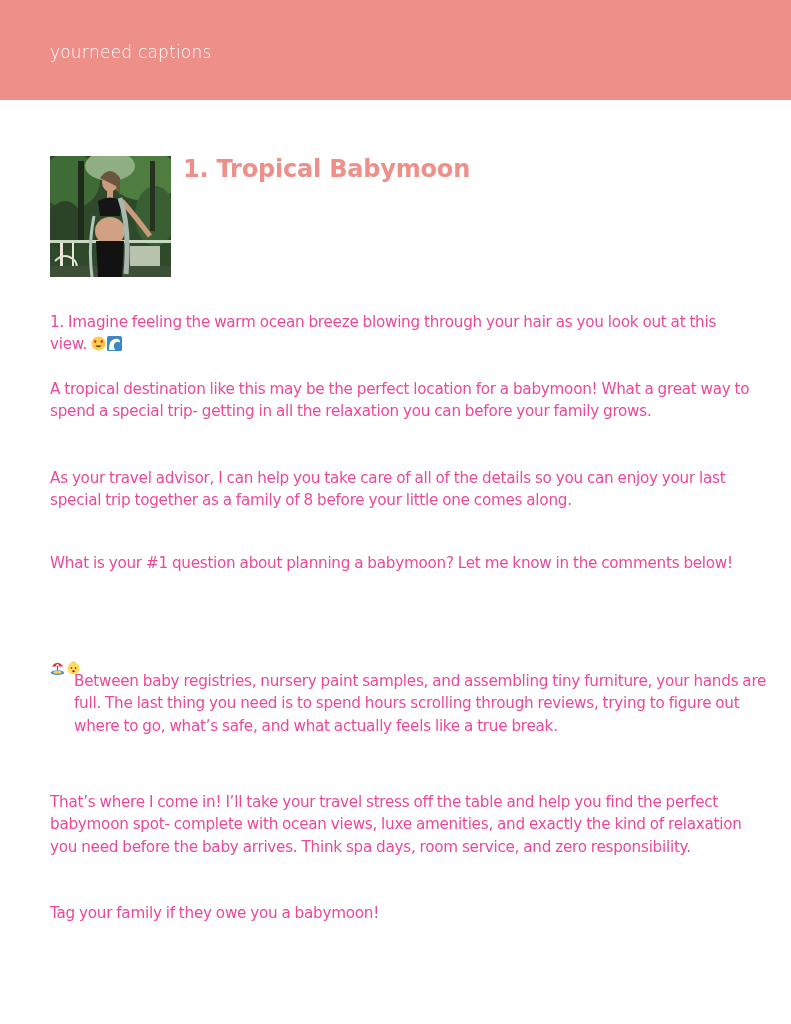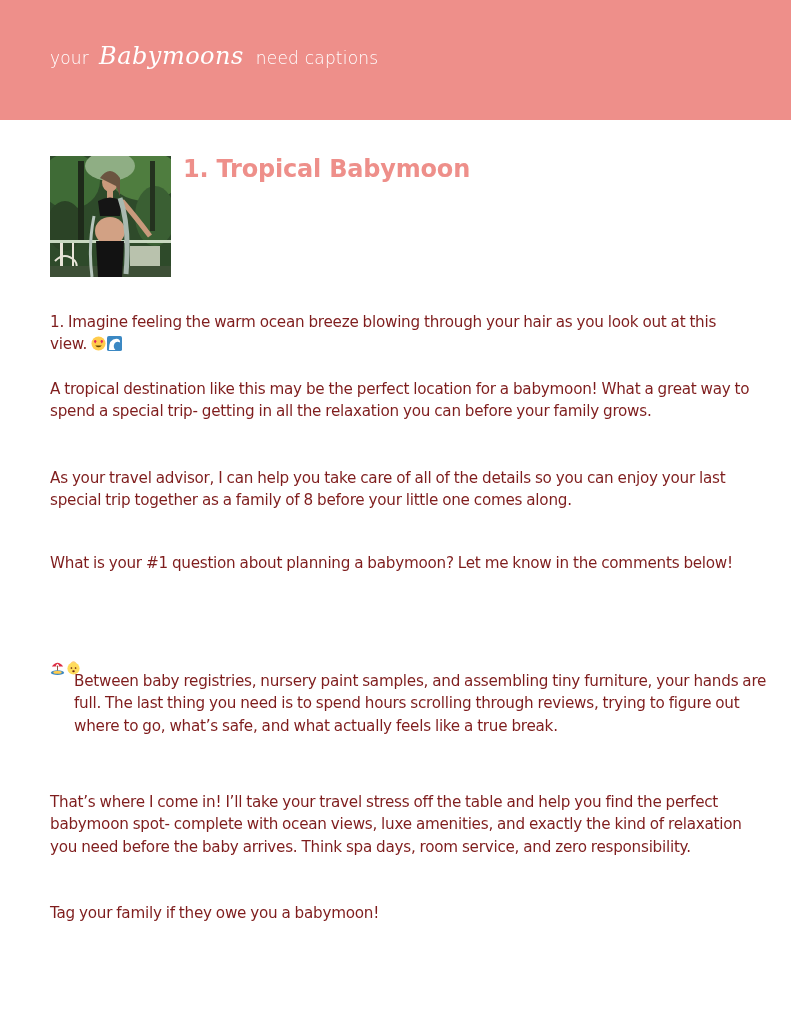--- a/index.html
+++ b/index.html
@@ -12,21 +12,21 @@
       height: 1024px;
       position: relative;
       overflow: hidden;
       font-family: "DejaVu Sans", sans-serif;
       color: #3a3a3a;
     }
     .header {
       position: absolute;
       left: 0; top: 0;
       width: 791px;
-      height: 120px;
+      height: 100px;
       background: #ee8f8a;
     }
     .header-title {
       position: absolute;
       left: 50px;
       top: 42px;
       color: #ffffff;
       display: flex;
       align-items: baseline;
       white-space: nowrap;
@@ -63,40 +63,39 @@
       font-size: 24px;
       color: #ee8f8a;
       letter-spacing: -0.2px;
     }
     .para {
       position: absolute;
       left: 50px;
       width: 700px;
       font-size: 15.2px;
       line-height: 22.3px;
-      color: #7f1d1d;
+      color: #ec4899;
       margin: 0;
       letter-spacing: -0.25px;
       word-spacing: -0.5px;
     }
     .emoji {
       display: inline-block;
       width: 15px;
       height: 15px;
       vertical-align: -2px;
       margin-right: 1px;
     }
   </style>
 </head>
 <body>
 
 <div class="header">
   <div class="header-title">
     <span class="plain">your</span>
-    <span class="script">Babymoons</span>
     <span class="plain">need captions</span>
   </div>
 </div>
 
 <div class="photo" title="Pregnant woman standing by a railing in a lush green forest">
   <svg width="121" height="121" viewBox="0 0 121 121">
     <rect width="121" height="121" fill="#2e4a2a"></rect>
     <ellipse cx="20" cy="25" rx="30" ry="28" fill="#3f6b36"></ellipse>
     <ellipse cx="95" cy="20" rx="35" ry="25" fill="#4f7d3f"></ellipse>
     <ellipse cx="60" cy="10" rx="25" ry="15" fill="#8fae84"></ellipse>

